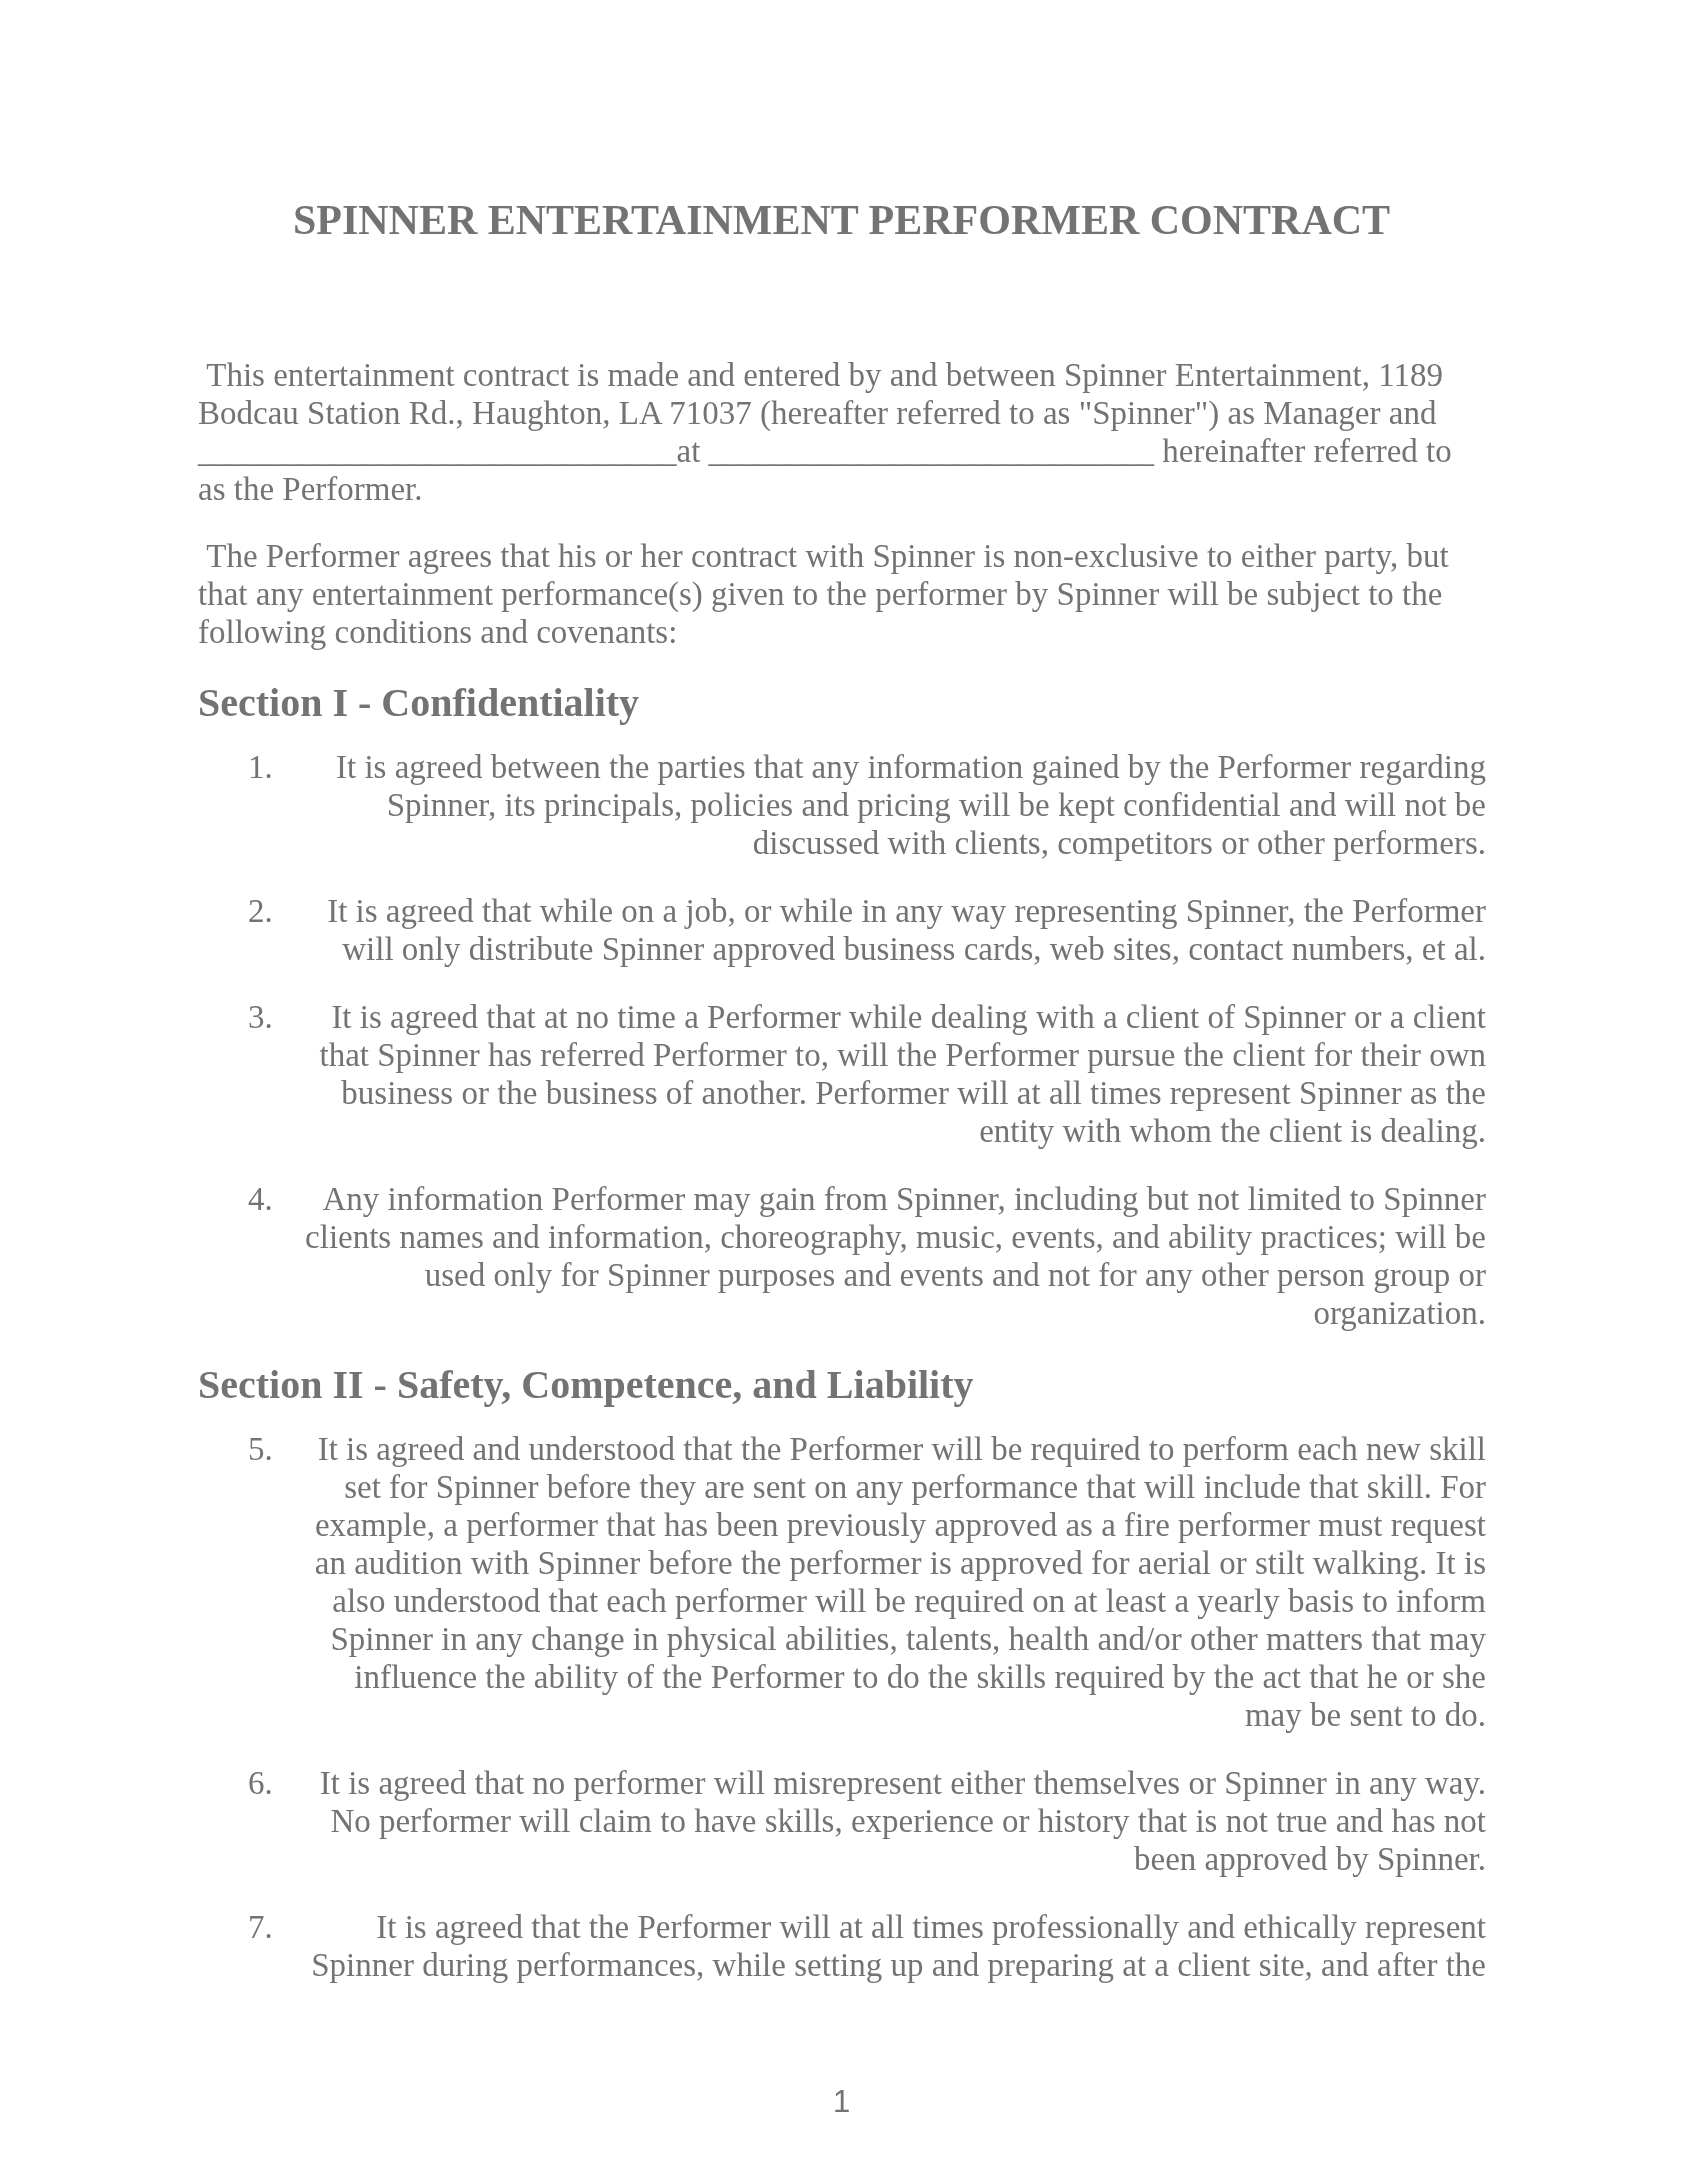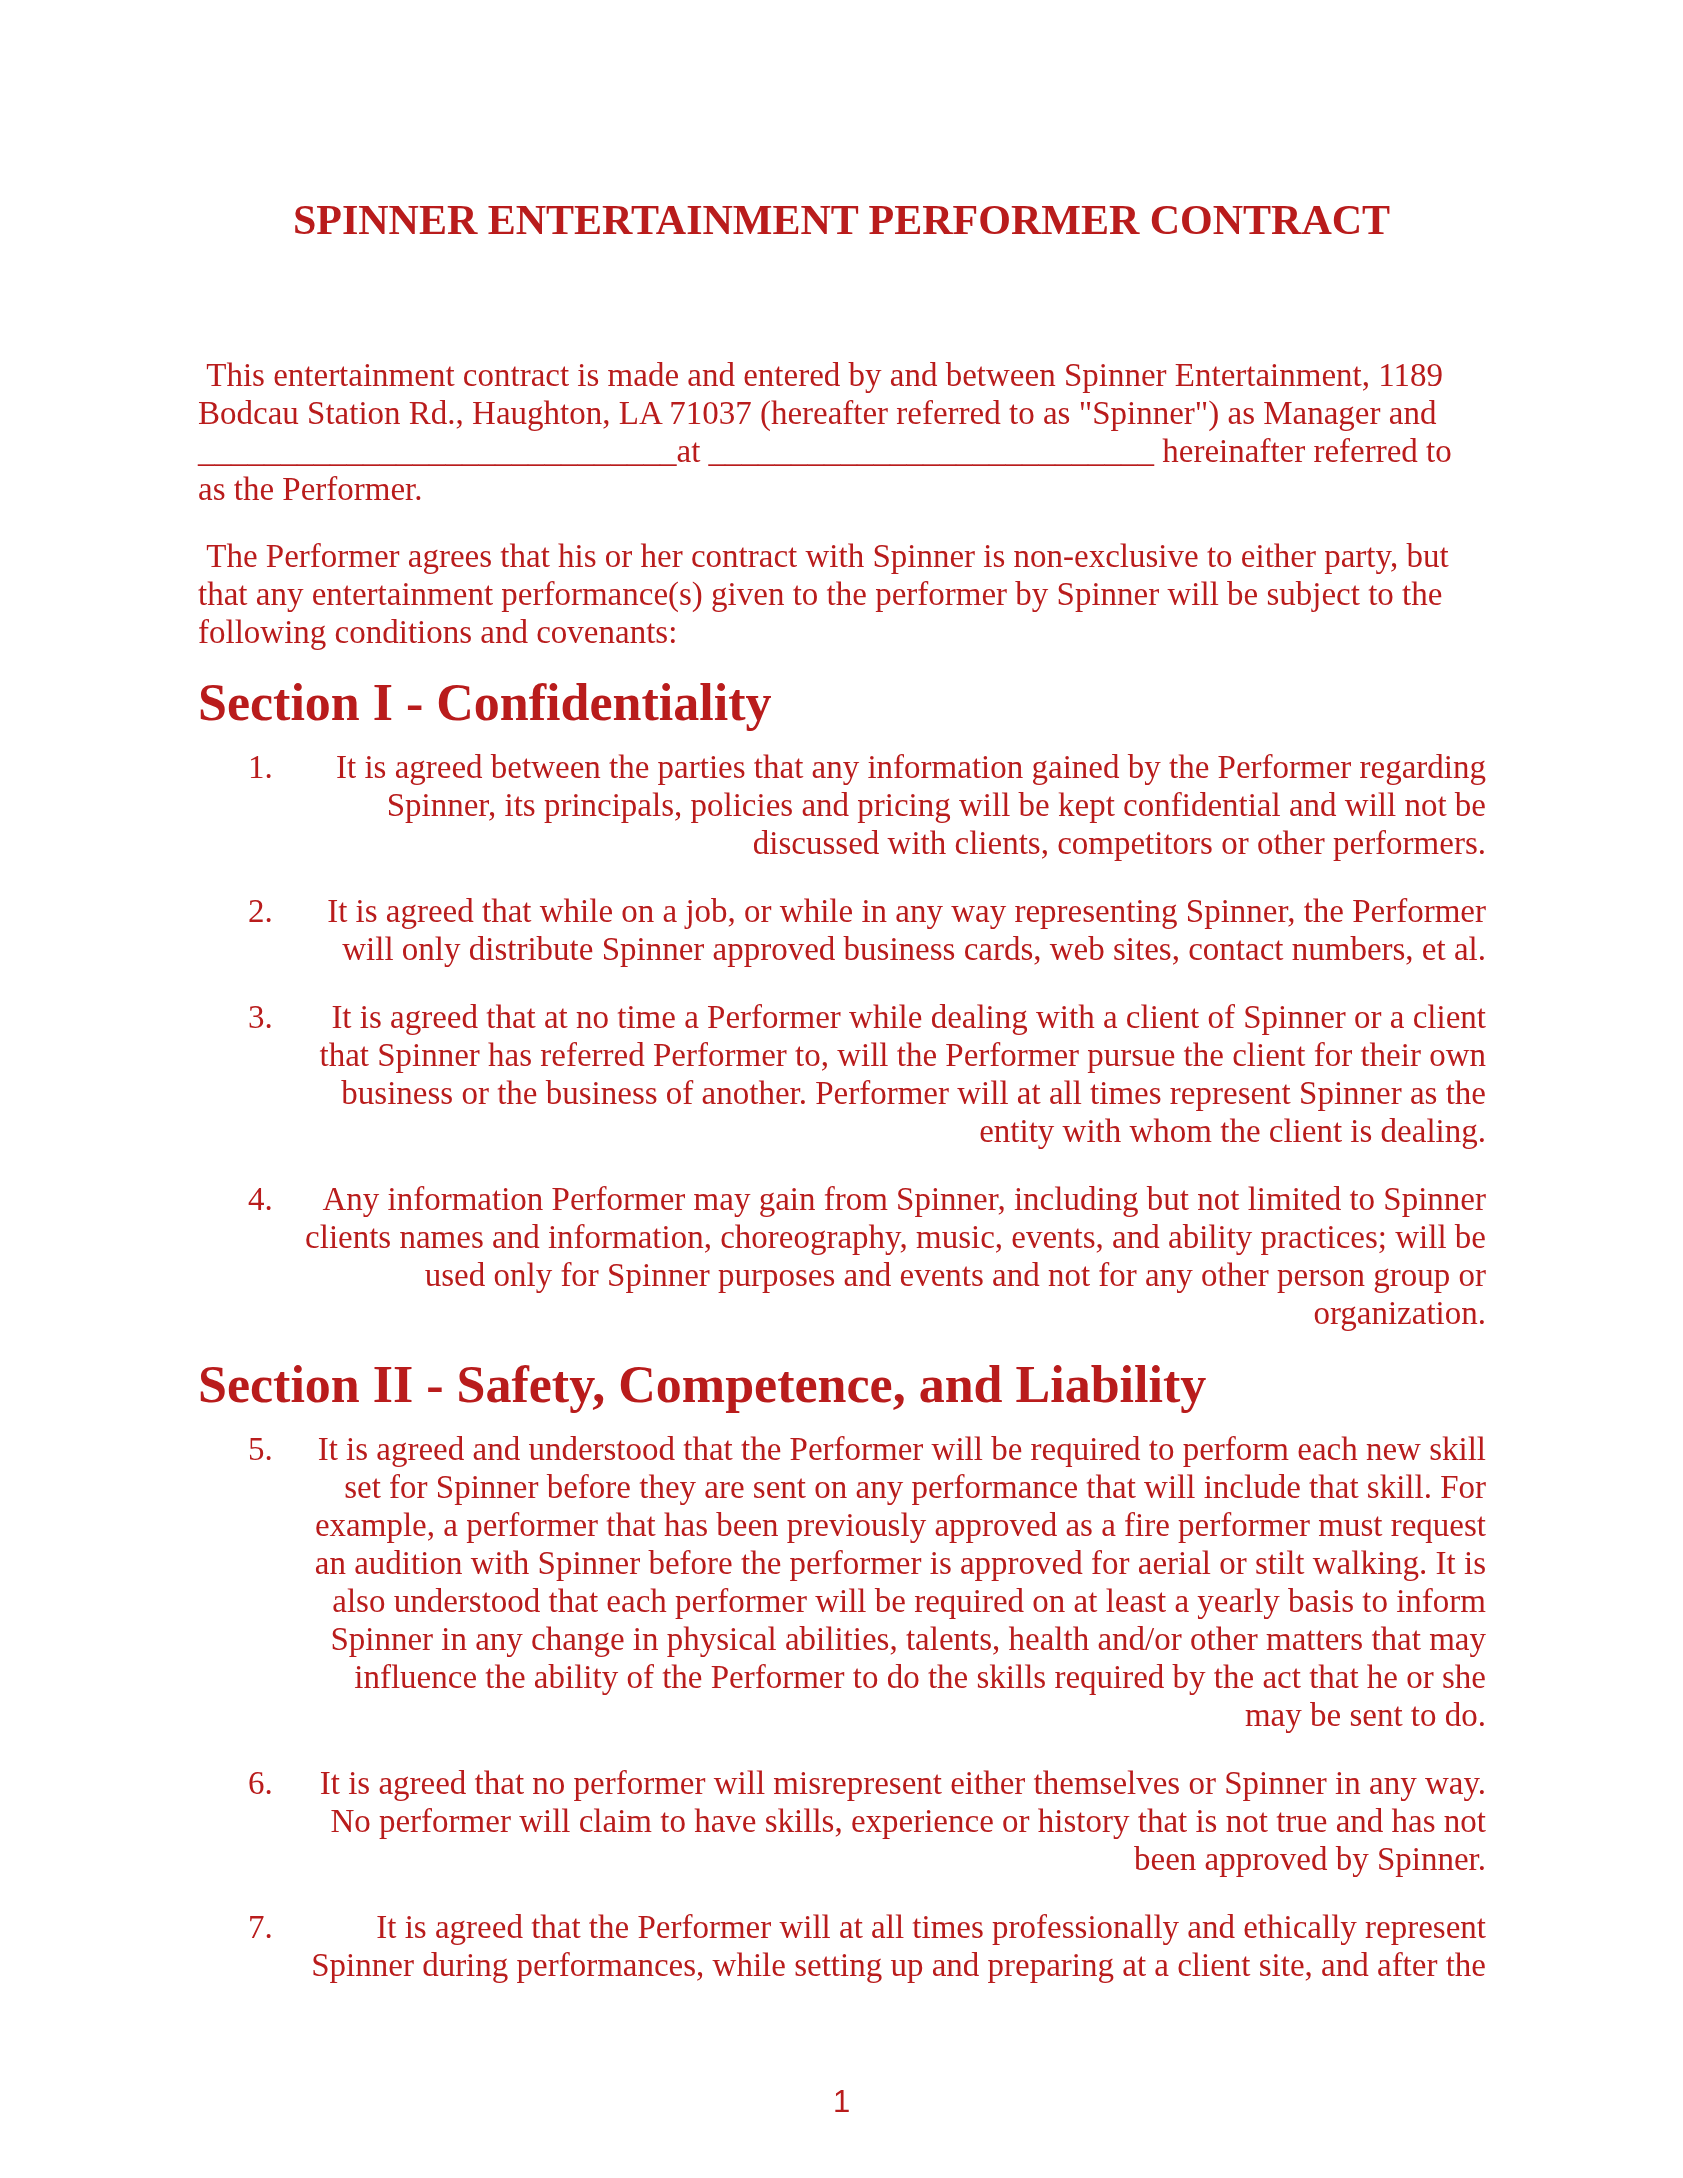--- a/index.html
+++ b/index.html
@@ -5,21 +5,21 @@
   html, body {
     margin: 0;
     padding: 0;
     background: #ffffff;
   }
   .page {
     position: relative;
     width: 1683px;
     height: 2178px;
     background: #ffffff;
-    color: #b91c1c;
+    color: #737373;
     font-family: "Liberation Serif", serif;
     font-size: 33px;
     line-height: 38px;
     overflow: hidden;
   }
   .content {
     padding: 195px 198px 0 198px;
   }
   .doc-title {
     font-size: 42px;
@@ -27,21 +27,21 @@
     font-weight: bold;
     text-align: center;
     margin: 0 0 111px 0;
     white-space: nowrap;
   }
   .body-para {
     margin: 8px 0 29px 0;
     white-space: pre-wrap;
   }
   .section-heading {
-    font-size: 52px;
+    font-size: 40px;
     line-height: 46px;
     font-weight: bold;
     margin: 0 0 22px 0;
   }
   .num-list {
     list-style: none;
     margin: 0;
     padding: 0;
   }
   .num-list li {

